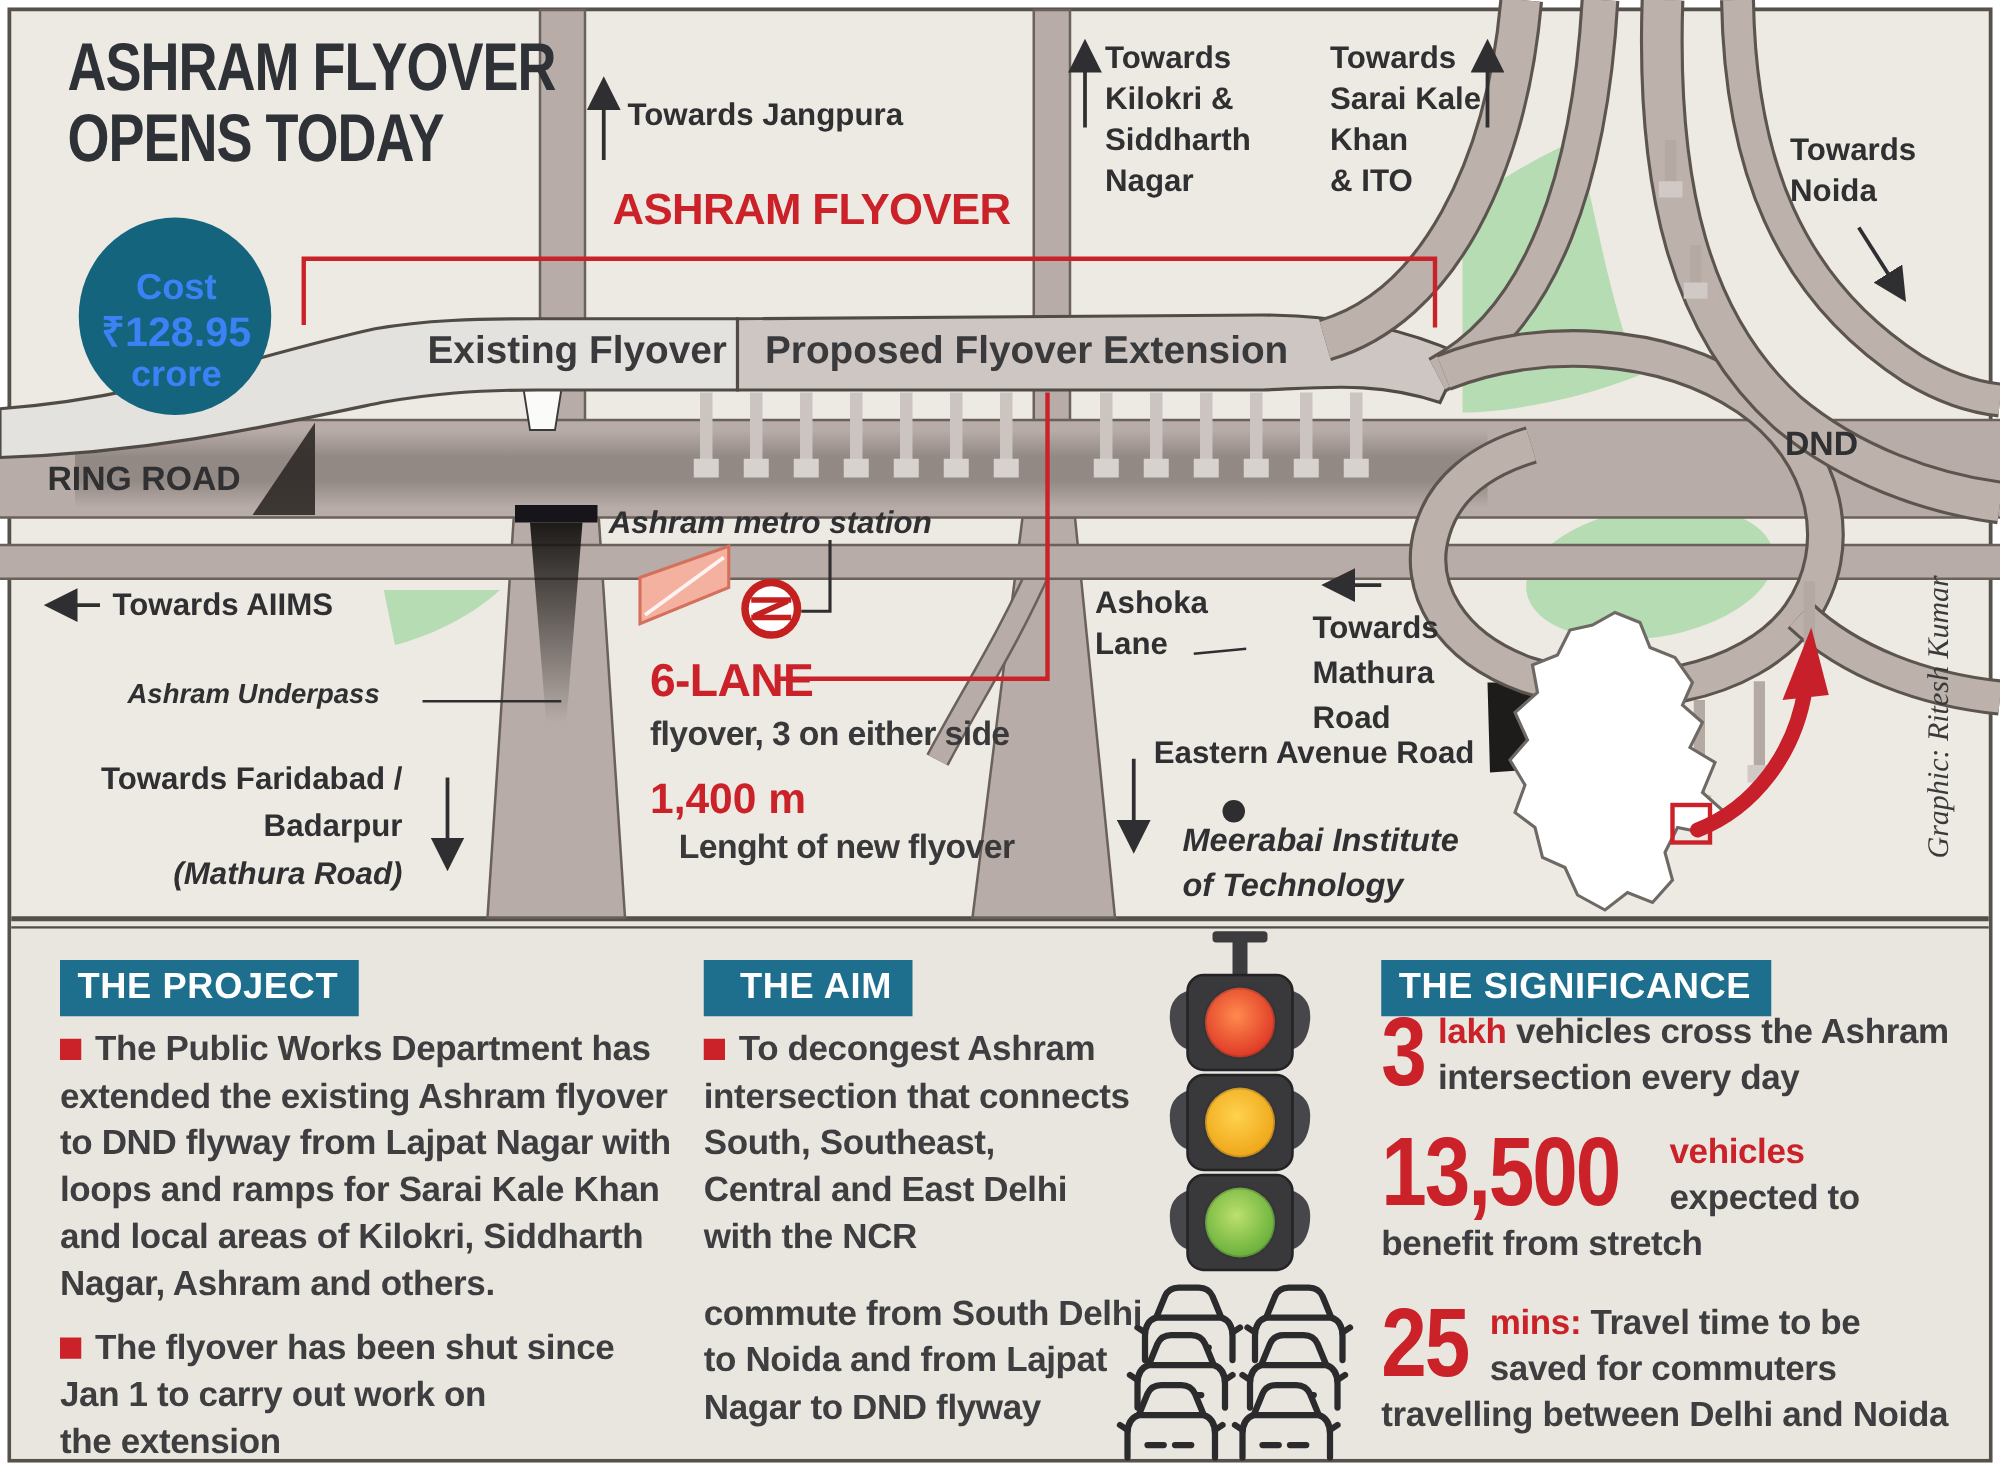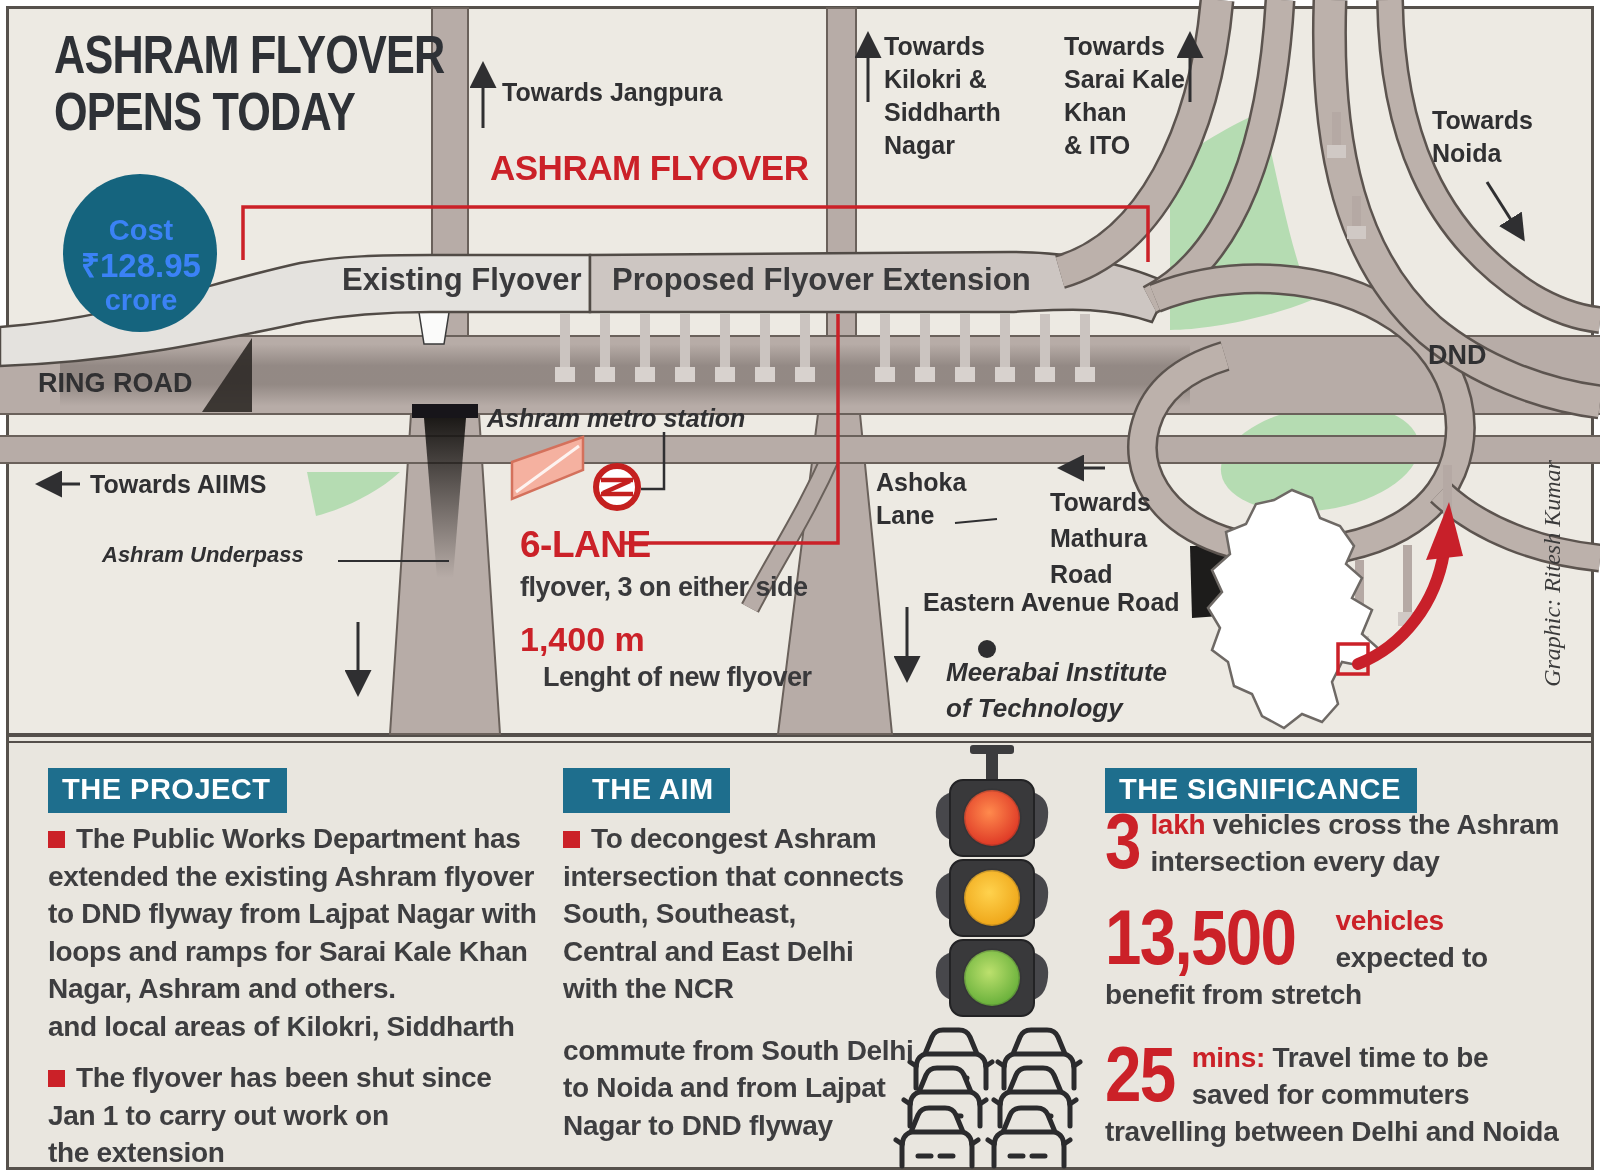--- a/index.html
+++ b/index.html
@@ -274,20 +274,25 @@
 
   <div class="lbl deck-lbl" style="left:342px;top:262px;">Existing Flyover</div>
   <div class="lbl deck-lbl" style="left:612px;top:262px;">Proposed Flyover Extension</div>
 
   <div class="lbl" style="left:38px;top:368px;font-size:27px;">RING ROAD</div>
   <div class="lbl" style="left:1428px;top:340px;font-size:27px;">DND</div>
 
   <div class="lbl mlbl" style="left:90px;top:468px;">Towards AIIMS</div>
   <div class="lbl it" style="left:102px;top:542px;font-size:22px;">Ashram Underpass</div>
 
+  <div class="lbl mlbl" style="left:72px;top:604px;width:250px;text-align:right;line-height:38px;">
+    <div>Towards Faridabad /</div>
+    <div>Badarpur</div>
+    <div class="it">(Mathura Road)</div>
+  </div>
 
   <div class="lbl it" style="left:487px;top:404px;font-size:25px;">Ashram metro station</div>
 
   <div class="lbl" style="left:520px;top:524px;font-size:37px;color:#cb2128;letter-spacing:-.5px;">6-LANE</div>
   <div class="lbl sub" style="left:520px;top:572px;">flyover, 3 on either side</div>
   <div class="lbl" style="left:520px;top:620px;font-size:34px;color:#cb2128;">1,400 m</div>
   <div class="lbl sub" style="left:543px;top:662px;">Lenght of new flyover</div>
 
   <div class="lbl mlbl" style="left:876px;top:466px;">
     <div>Ashoka</div>
@@ -305,22 +310,22 @@
   </div>
 
   <div class="credit">Graphic: Ritesh Kumar</div>
 
   <div class="hdr" style="left:48px;top:768px;">THE PROJECT</div>
   <div class="col" style="left:48px;top:820px;width:500px;">
     <span class="b-line"><span class="sq"></span><span>The Public Works Department has</span></span>
     <span class="b-line">extended the existing Ashram flyover</span>
     <span class="b-line">to DND flyway from Lajpat Nagar with</span>
     <span class="b-line">loops and ramps for Sarai Kale Khan</span>
+    <span class="b-line">and local areas of Kilokri, Siddharth</span>
     <span class="b-line">Nagar, Ashram and others.</span>
-    <span class="b-line">and local areas of Kilokri, Siddharth</span>
     <div class="gap"></div>
     <span class="b-line"><span class="sq"></span><span>The flyover has been shut since</span></span>
     <span class="b-line">Jan 1 to carry out work on</span>
     <span class="b-line">the extension</span>
   </div>
 
   <div class="hdr" style="left:563px;top:768px;padding-left:29px;">THE AIM</div>
   <div class="col" style="left:563px;top:820px;width:380px;">
     <span class="b-line"><span class="sq"></span><span>To decongest Ashram</span></span>
     <span class="b-line">intersection that connects</span>

